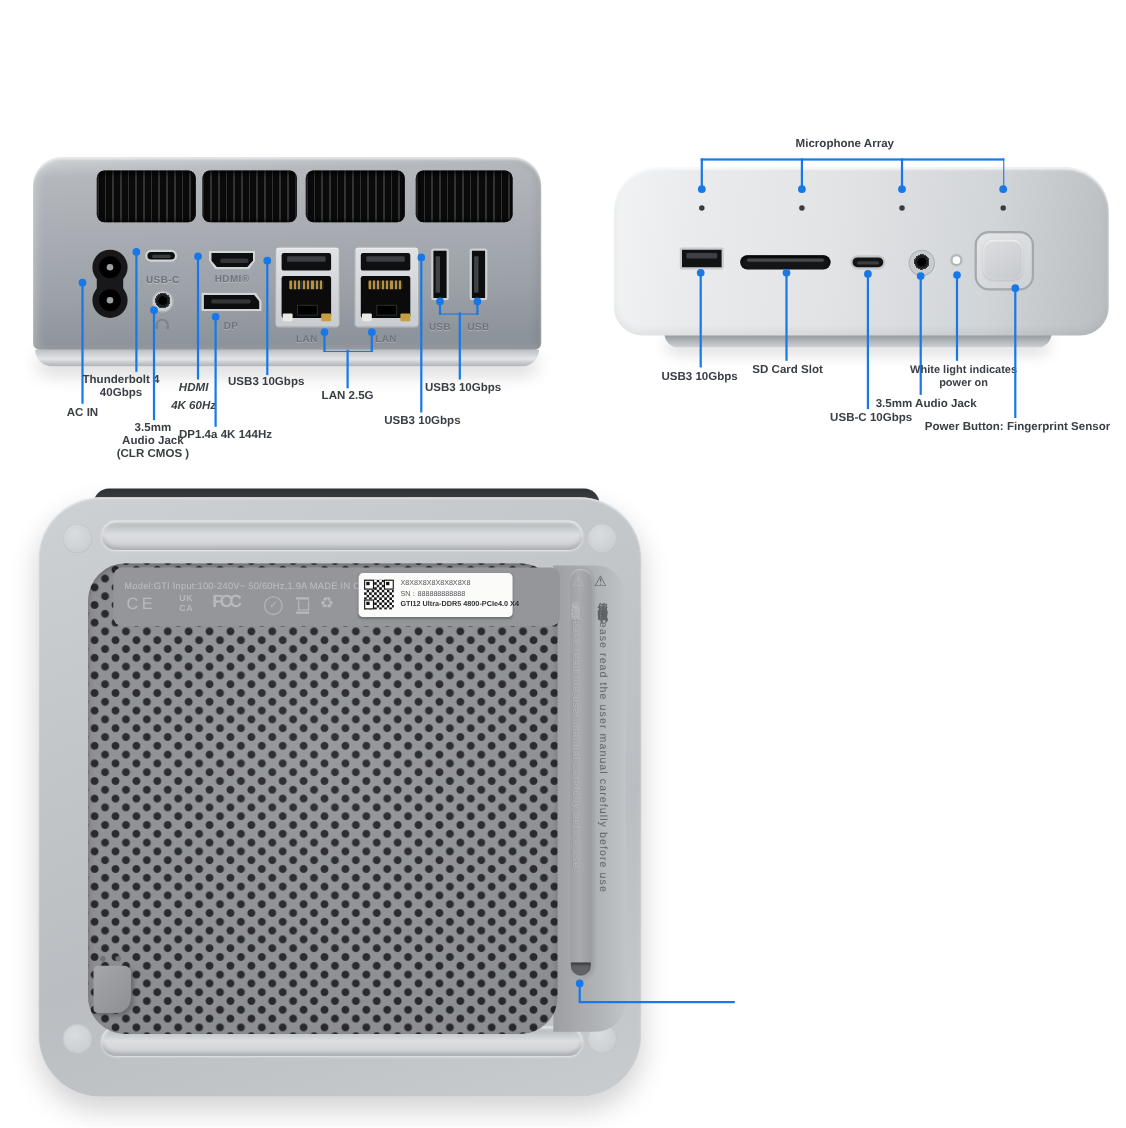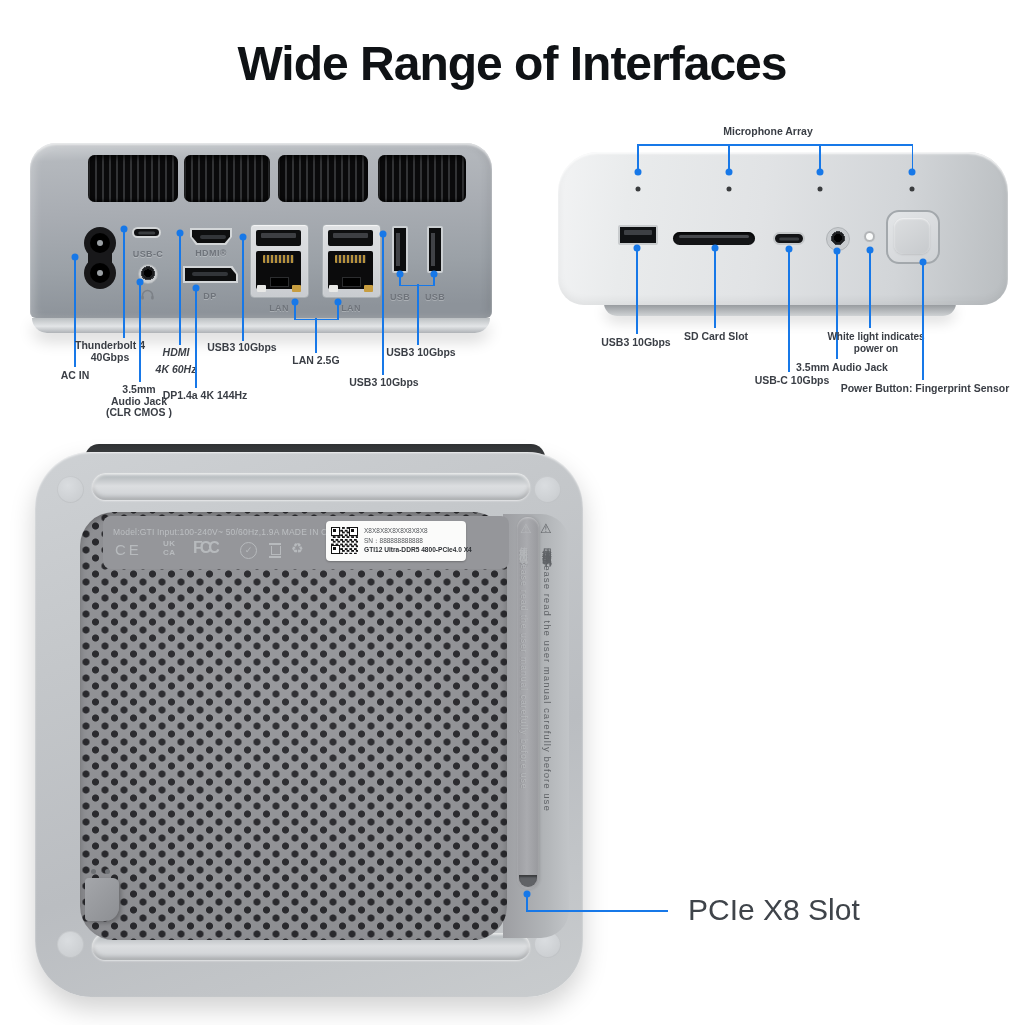--- a/index.html
+++ b/index.html
@@ -151,21 +151,20 @@
   .tri-prn{left:505px;top:78px;color:#5f6266;}
   .flap{position:absolute;left:50px;top:434px;width:34px;height:43px;border-radius:4px 6px 14px 4px;
     background:linear-gradient(135deg,#a4a6aa,#8d8f93);box-shadow:2px 2px 4px rgba(0,0,0,.25);}
   .flapdot{position:absolute;width:5px;height:5px;border-radius:50%;background:#6e7175;}
 </style>
 </head>
 <body>
 
 <div id="canvas">
 
-  <div class="title">Wide Range of Interfaces</div>
 
   <div class="back-base"></div>
   <div class="back-body"></div>
 
   <div class="vent" style="left:88px;width:90px;"></div>
   <div class="vent" style="left:184px;width:86px;"></div>
   <div class="vent" style="left:278px;width:90px;"></div>
   <div class="vent" style="left:378px;width:88px;"></div>
 
   <svg class="abs" style="left:82px;top:226px;" width="36" height="64" viewBox="0 0 36 64">
@@ -400,15 +399,14 @@
     <div>power on</div>
   </div>
 
   <div class="cdot" style="left:923px;top:262px;"></div>
   <div class="vline" style="left:922px;top:262px;height:118px;"></div>
   <div class="lbl" style="left:925px;top:383px;">Power Button: Fingerprint Sensor</div>
 
   <div class="cdot" style="left:527px;top:894px;"></div>
   <div class="vline" style="left:526px;top:894px;height:17px;"></div>
   <div class="hline" style="left:526px;top:910px;width:142px;"></div>
-  <div class="pcie-lbl" style="left:688px;top:893px;">PCIe X8 Slot</div>
 
 </div>
 
 </body></html>

